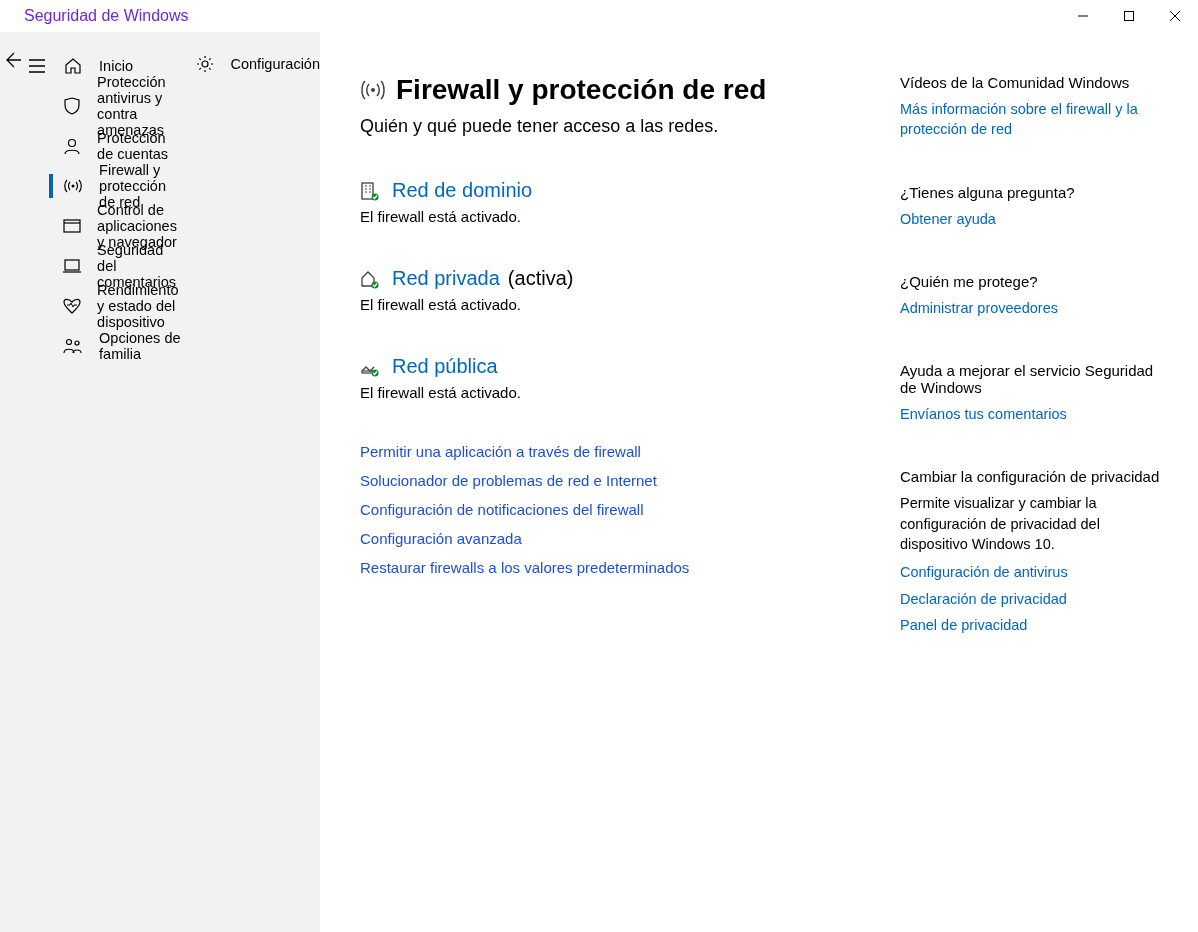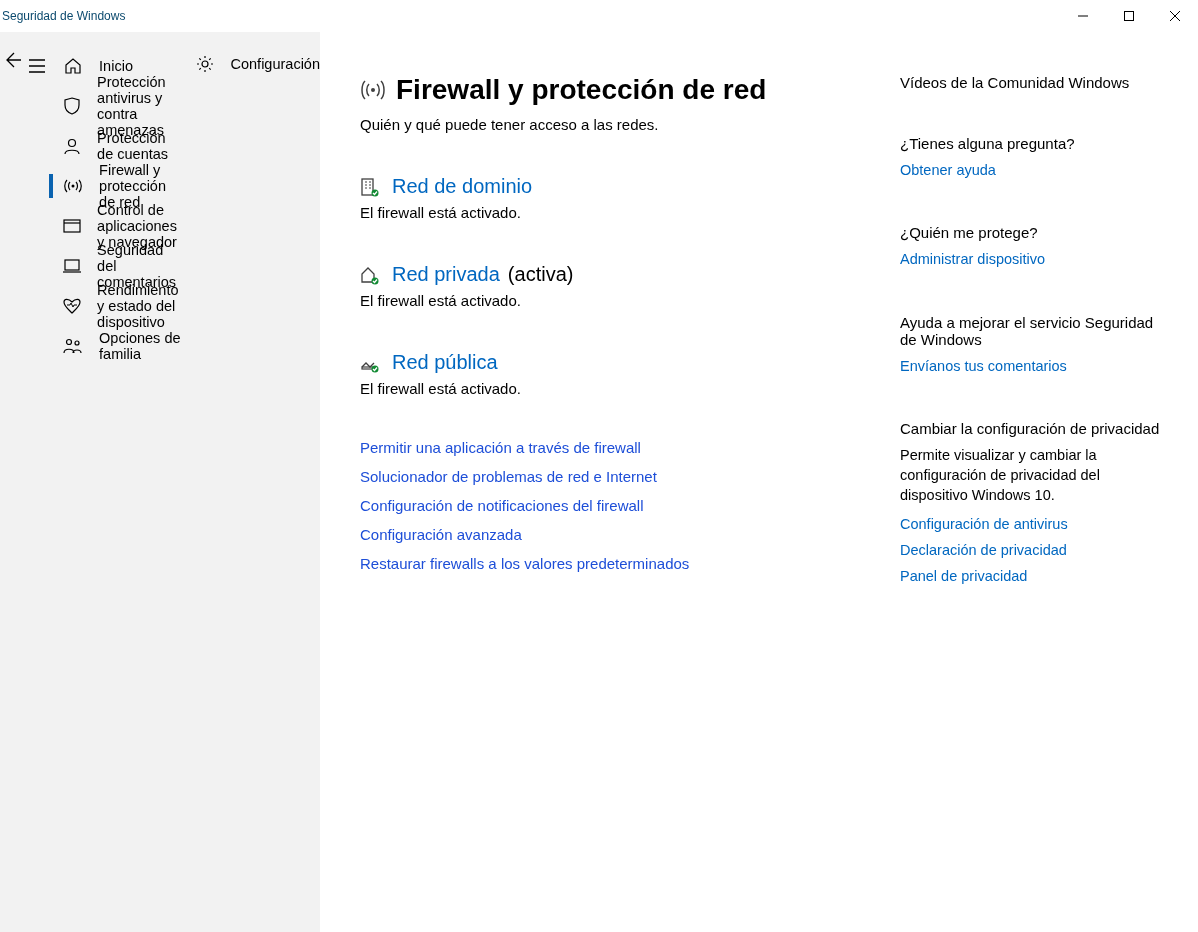--- a/index.html
+++ b/index.html
@@ -3,21 +3,21 @@
 <meta charset="utf-8">
 <style>
   * { box-sizing: border-box; }
   html, body {
     margin: 0; padding: 0; width: 1198px; height: 932px;
     font-family: "Segoe UI", Tahoma, sans-serif;
     font-size: 14px; color: #000; background: #fff; overflow: hidden;
   }
   .titlebar {
     height: 32px; display: flex; align-items: center;
-    padding-left: 2px; font-size: 12px; color: #0c4a6e;
+    padding-left: 24px; font-size: 16px; color: #6d28d9;
   }
   .sysbtns { margin-left: auto; display: flex; }
   .sysbtn {
     width: 46px; height: 32px; display: flex;
     justify-content: center; align-items: center; cursor: pointer;
   }
   .app-body { display: flex; height: 900px; }
   .sidebar {
     width: 320px; background: #f2f2f2; display: flex; flex-direction: row;
     padding-top: 8px;
@@ -44,21 +44,21 @@
     height: 48px; display: flex; align-items: center;
     padding-left: 14px; cursor: pointer;
   }
   .main {
     flex: 1; display: flex; padding: 42px 36px 0 40px;
   }
   .content { flex: 1; max-width: 520px; }
   .page-title-row { display: flex; align-items: center; margin-bottom: 10px; }
   .page-title-icon { width: 28px; margin-right: 8px; display:flex; align-items:center; }
   .page-title { font-size: 28px; font-weight: 600; }
-  .page-sub { font-size: 15px; color: #000; margin-bottom: 42px; }
+  .page-sub { font-size: 18px; color: #000; margin-bottom: 42px; }
   .net-block { margin-bottom: 42px; }
   .net-head { display: flex; align-items: center; margin-bottom: 6px; margin-top: 14px; }
   .net-icon { width: 20px; margin-right: 12px; display:flex; }
   .net-link { color: #0067c0; font-size: 20px; cursor: pointer; }
   .net-suffix { font-size: 20px; color: #000; margin-left: 8px; }
   .net-status { font-size: 15px; color: #000; }
   .link-list { margin-top: 34px; }
   .text-link {
     color: #1d4ed8; font-size: 15px; cursor: pointer;
     display: block; margin-bottom: 12px;
@@ -258,28 +258,29 @@
         <span class="text-link">Solucionador de problemas de red e Internet</span>
         <span class="text-link">Configuración de notificaciones del firewall</span>
         <span class="text-link">Configuración avanzada</span>
         <span class="text-link">Restaurar firewalls a los valores predeterminados</span>
       </div>
     </div>
 
     <div class="aside">
       <div class="aside-block">
         <div class="aside-head">Vídeos de la Comunidad Windows</div>
+        <span class="aside-link">Más información sobre el firewall y la protección de red</span>
       </div>
       <div class="aside-block">
         <div class="aside-head">¿Tienes alguna pregunta?</div>
         <span class="aside-link">Obtener ayuda</span>
       </div>
       <div class="aside-block">
         <div class="aside-head">¿Quién me protege?</div>
-        <span class="aside-link">Administrar dispositivo</span>
+        <span class="aside-link">Administrar proveedores</span>
       </div>
       <div class="aside-block">
         <div class="aside-head">Ayuda a mejorar el servicio Seguridad de Windows</div>
         <span class="aside-link">Envíanos tus comentarios</span>
       </div>
       <div class="aside-block">
         <div class="aside-head">Cambiar la configuración de privacidad</div>
         <div class="aside-sub">Permite visualizar y cambiar la configuración de privacidad del dispositivo Windows 10.</div>
         <span class="aside-link">Configuración de antivirus</span>
         <span class="aside-link">Declaración de privacidad</span>

